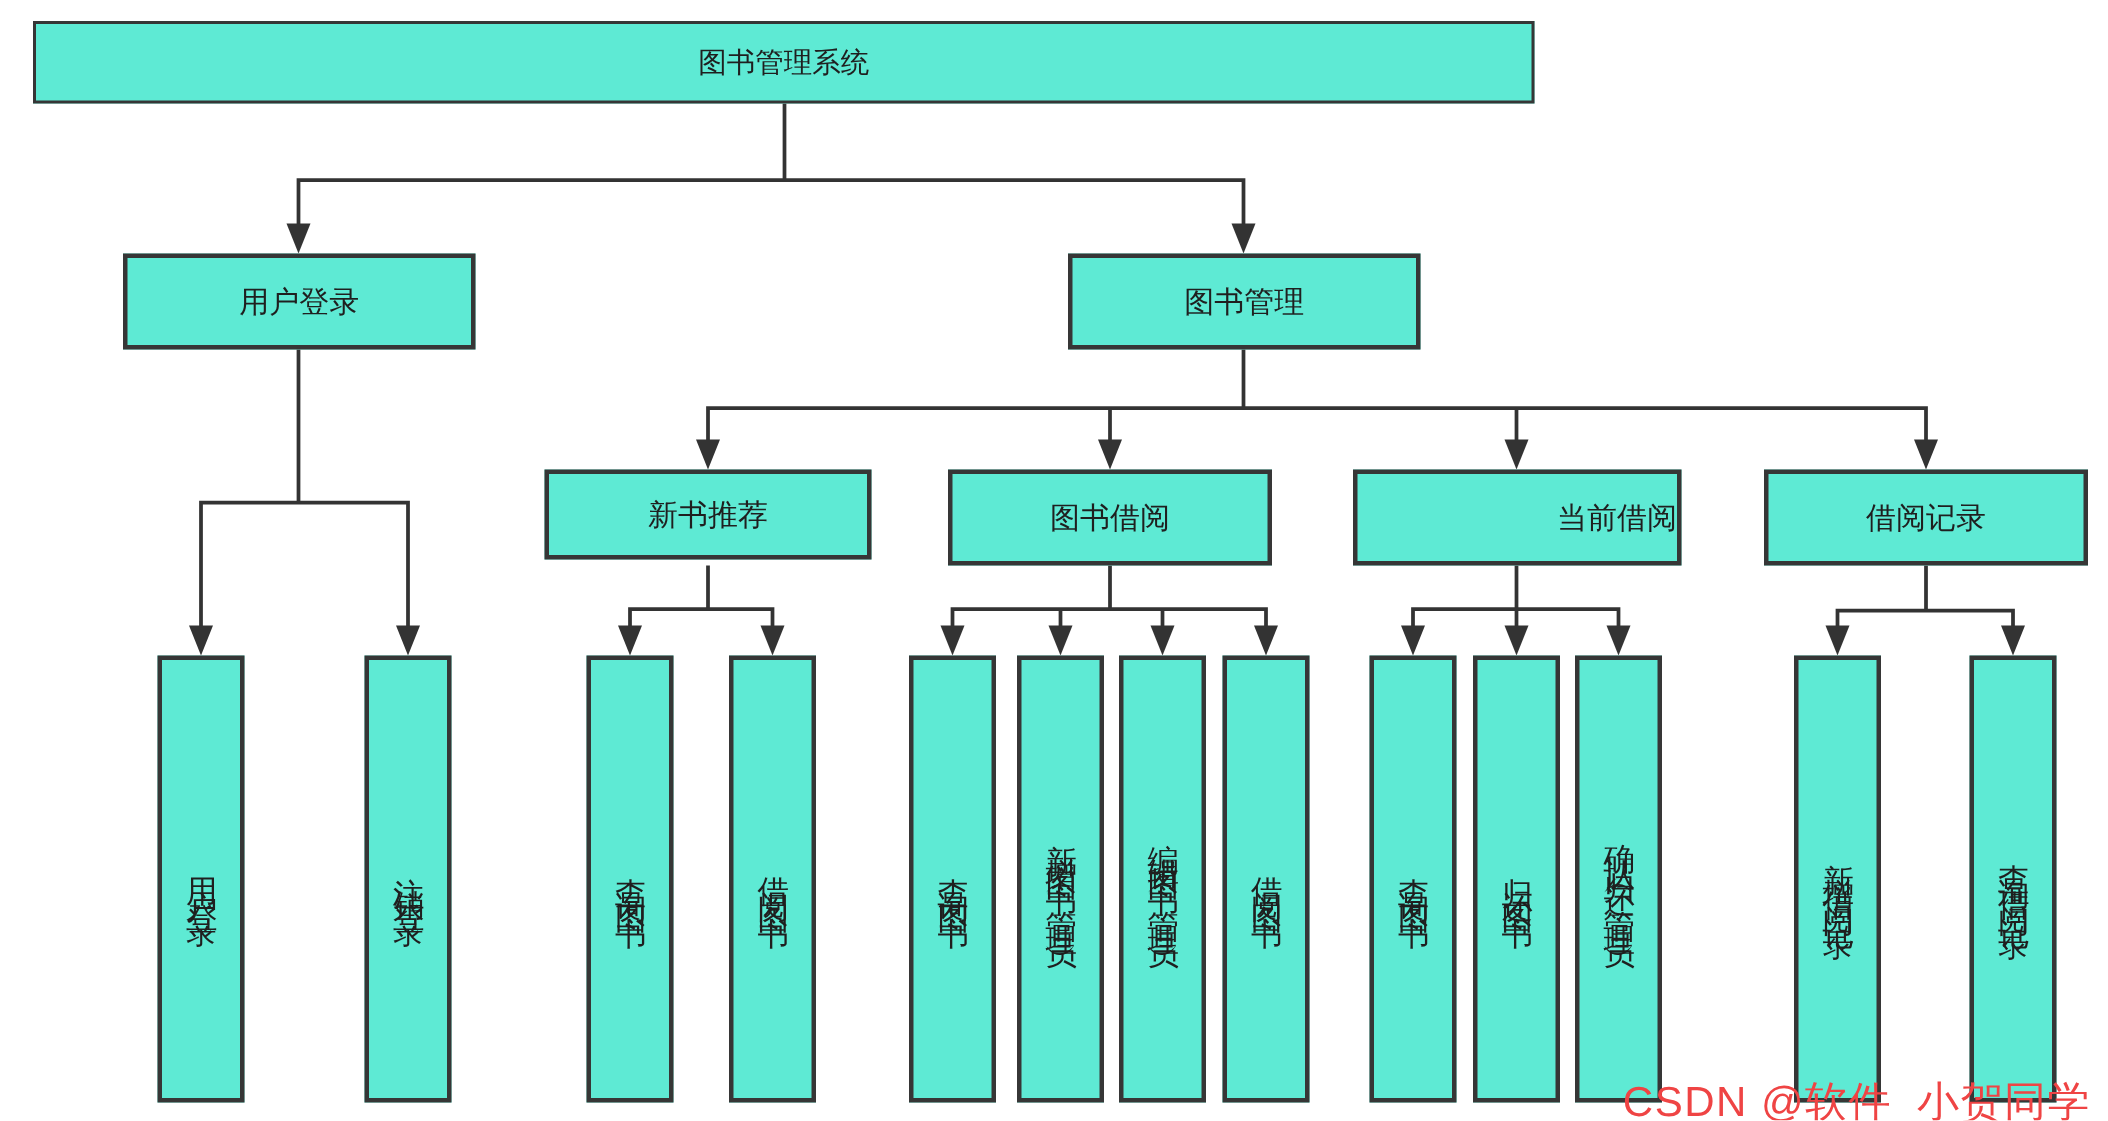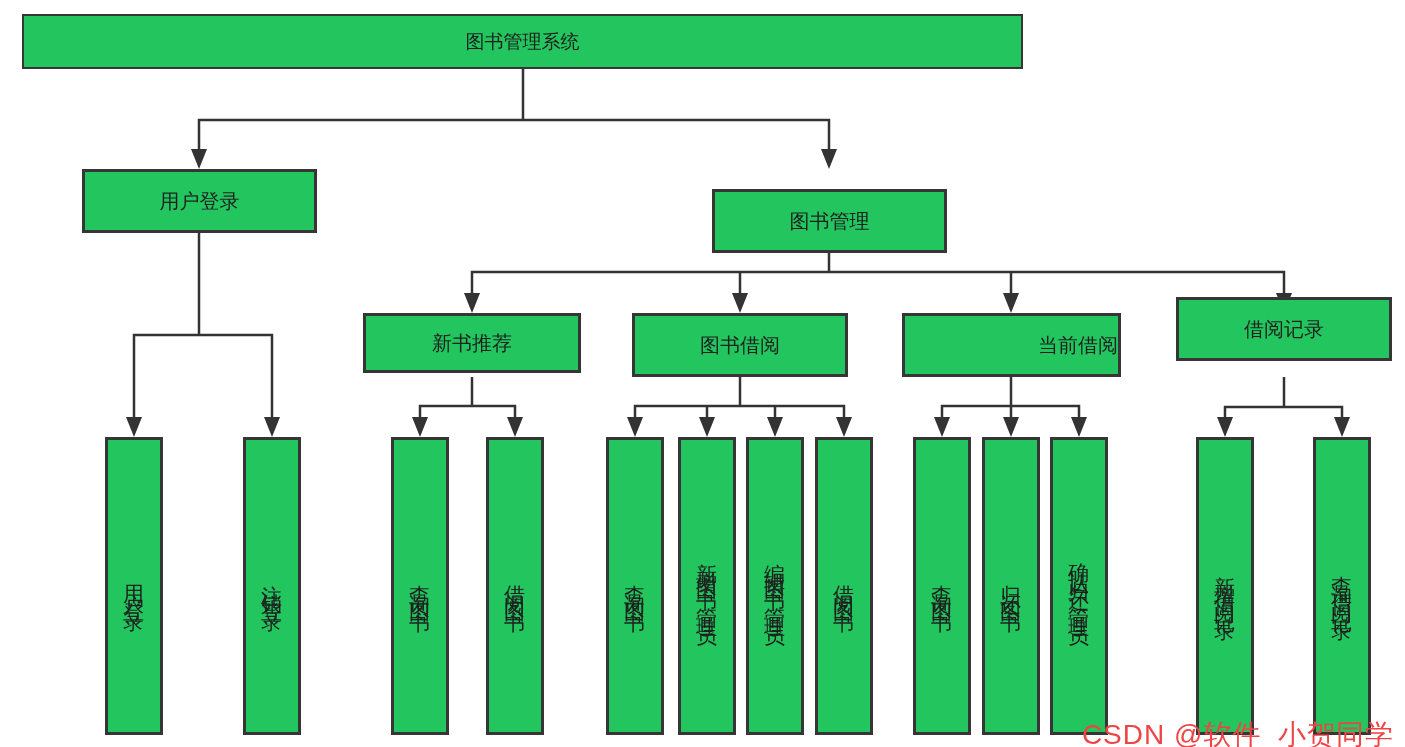--- a/index.html
+++ b/index.html
@@ -6,21 +6,21 @@
   #canvas{
     position:relative;
     width:1405px;height:747px;
     background:#ffffff;
     font-family:"Liberation Sans","DejaVu Sans",sans-serif;
     overflow:hidden;
   }
   #wires{position:absolute;left:0;top:0;z-index:1;}
   .node{
     position:absolute;
-    background:#22c55e;
+    background:#5eead4;
     border:3px solid #363636;
     box-sizing:border-box;
     display:flex;align-items:center;justify-content:center;
     z-index:2;
     color:#1f1f1f;
   }
   .node.root{border-width:2px;font-size:19px;}
   .node.branch{font-size:20px;}
   .node.leaf{font-size:21px;}
   .node.leaf .vtext{
@@ -103,34 +103,34 @@
     </g>
   </svg>
 
   <div class="node root" style="left:22px;top:14px;width:1001px;height:55px;">
     <span class="hlabel">图书管理系统</span>
   </div>
 
   <div class="node branch" style="left:82px;top:169px;width:235px;height:64px;">
     <span class="hlabel">用户登录</span>
   </div>
-  <div class="node branch" style="left:712px;top:169px;width:235px;height:64px;margin-top:20px;">
+  <div class="node branch" style="left:712px;top:169px;width:235px;height:64px;">
     <span class="hlabel">图书管理</span>
   </div>
 
   <div class="node branch" style="left:363px;top:313px;width:218px;height:60px;">
     <span class="hlabel">新书推荐</span>
   </div>
   <div class="node branch" style="left:632px;top:313px;width:216px;height:64px;">
     <span class="hlabel">图书借阅</span>
   </div>
   <div class="node branch" style="left:902px;top:313px;width:219px;height:64px;justify-content:flex-end;">
     <span class="hlabel">当前借阅</span>
   </div>
-  <div class="node branch" style="left:1176px;top:297px;width:216px;height:64px;">
+  <div class="node branch" style="left:1176px;top:313px;width:216px;height:64px;">
     <span class="hlabel">借阅记录</span>
   </div>
 
   <div class="node leaf" style="left:105px;top:437px;width:58px;height:298px;">
     <span class="vtext">用户登录</span>
   </div>
   <div class="node leaf" style="left:243px;top:437px;width:58px;height:298px;">
     <span class="vtext">注销登录</span>
   </div>
 

